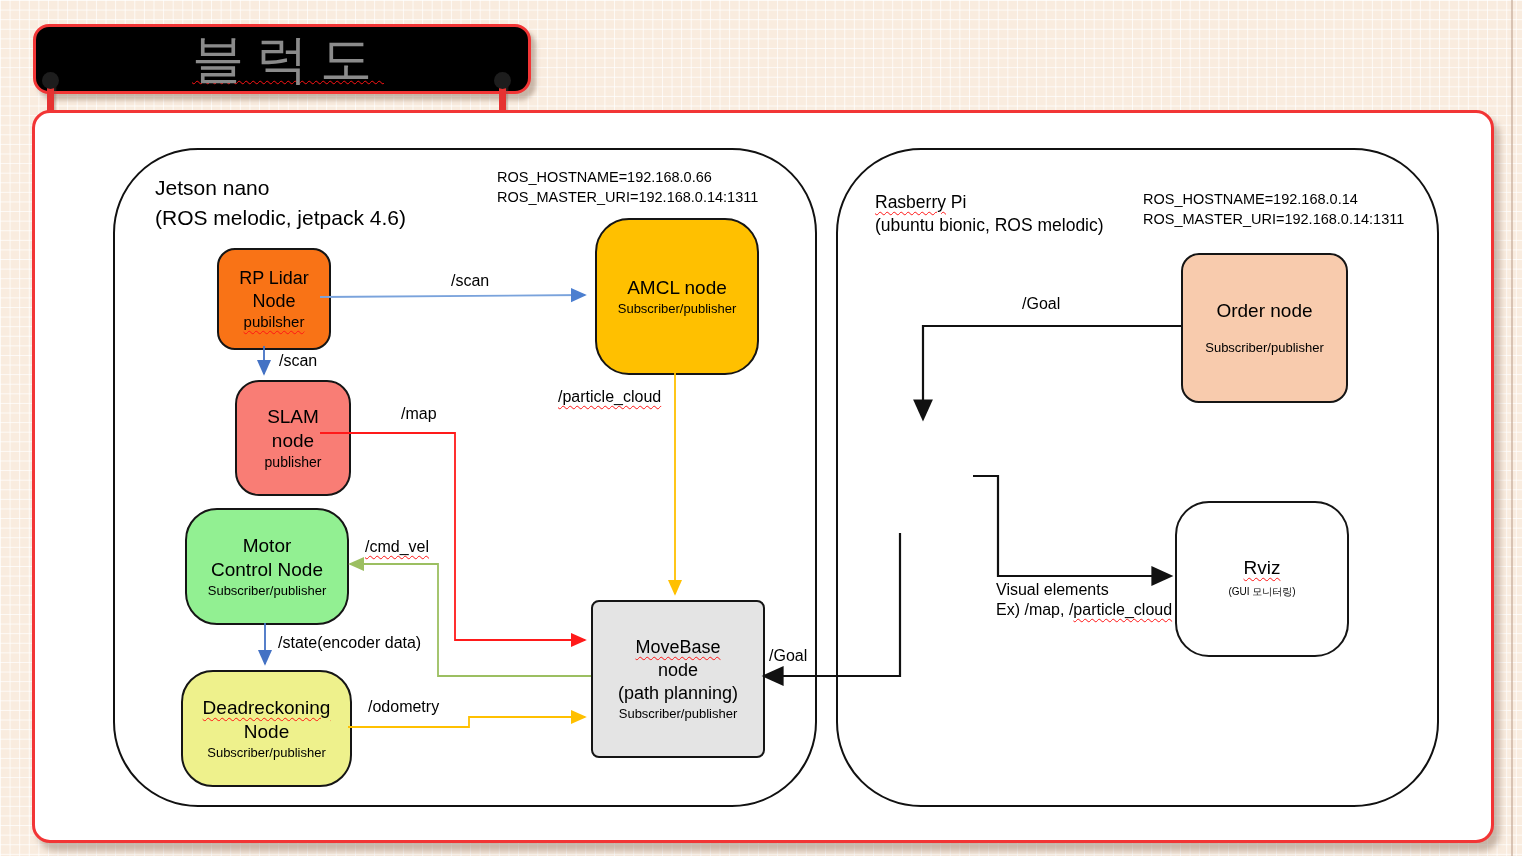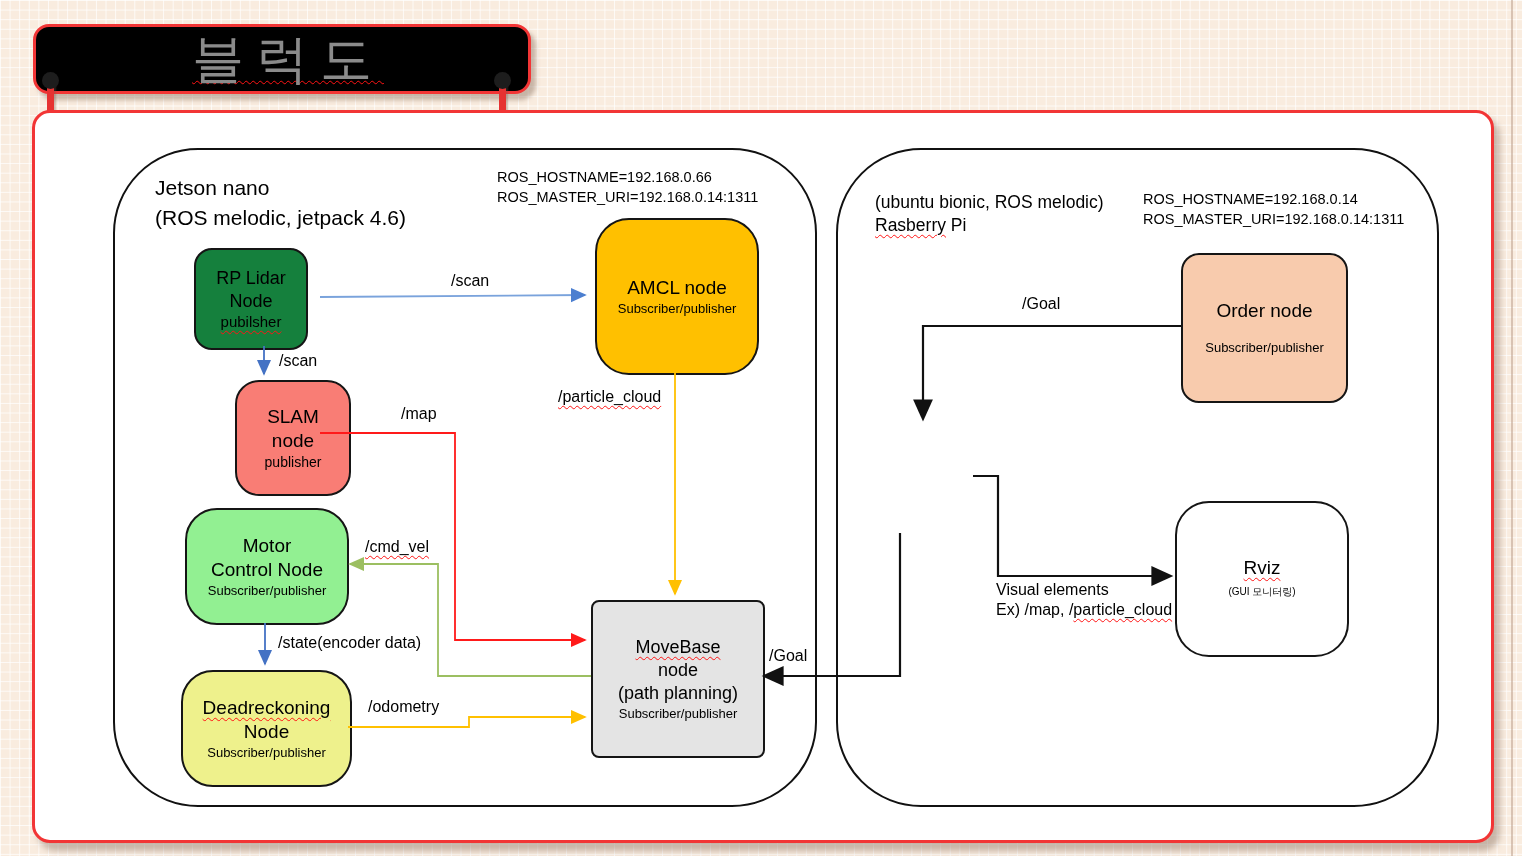--- a/index.html
+++ b/index.html
@@ -51,21 +51,21 @@
 
   
   .node{
     position:absolute;border:2px solid #151515;color:#000;
     display:flex;flex-direction:column;align-items:center;justify-content:center;
     text-align:center;
   }
   .n-l{font-size:19px;line-height:24px;white-space:nowrap;}
   .n-l2{font-size:18px;line-height:23px;white-space:nowrap;}
   .n-sub{font-size:13px;line-height:18px;white-space:nowrap;}
-  .node-rp-lidar     {left:159px;top:135px;width:110px;height:98px;border-radius:18px;background:#15803d;}
+  .node-rp-lidar     {left:182px;top:135px;width:110px;height:98px;border-radius:18px;background:#f97316;}
   .node-slam         {left:173px;top:267px;width:112px;height:112px;border-radius:24px;background:#f97d75;margin-left:27px;}
   .node-motor        {left:150px;top:395px;width:160px;height:113px;border-radius:32px;background:#92f092;}
   .node-dead         {left:146px;top:557px;width:167px;height:113px;border-radius:32px;background:#eef18c;}
   .node-amcl         {left:560px;top:105px;width:160px;height:153px;border-radius:34px;background:#ffc000;}
   .node-movebase     {left:556px;top:487px;width:170px;height:154px;border-radius:8px;background:#e4e4e4;}
   .node-order        {left:1146px;top:140px;width:163px;height:146px;border-radius:18px;background:#f8cbad;gap:16px;}
   .node-roscore      {left:831px;top:310px;width:107px;height:110px;border-radius:26px;background:#ffffff;}
   .node-rviz         {left:1140px;top:388px;width:170px;height:152px;border-radius:34px;background:#ffffff;}
   .node-rp-lidar .n-l{font-size:18px;line-height:23px;}
   .node-rp-lidar .n-sub{font-size:15px;}
@@ -100,22 +100,22 @@
 
   <div class="hdr hdr-jetson">
     <div>Jetson nano</div>
     <div>(ROS melodic, jetpack 4.6)</div>
   </div>
   <div class="env env-jetson">
     <div>ROS_HOSTNAME=192.168.0.66</div>
     <div>ROS_MASTER_URI=192.168.0.14:1311</div>
   </div>
   <div class="hdr hdr-raspi">
+    <div><span class="sq">Rasberry</span><span> Pi</span></div>
     <div>(ubuntu bionic, ROS melodic)</div>
-    <div><span class="sq">Rasberry</span><span> Pi</span></div>
   </div>
   <div class="env env-raspi">
     <div>ROS_HOSTNAME=192.168.0.14</div>
     <div>ROS_MASTER_URI=192.168.0.14:1311</div>
   </div>
 
   <div class="node node-rp-lidar">
     <div class="n-l">RP Lidar</div>
     <div class="n-l">Node</div>
     <div class="n-sub sq">pubilsher</div>

